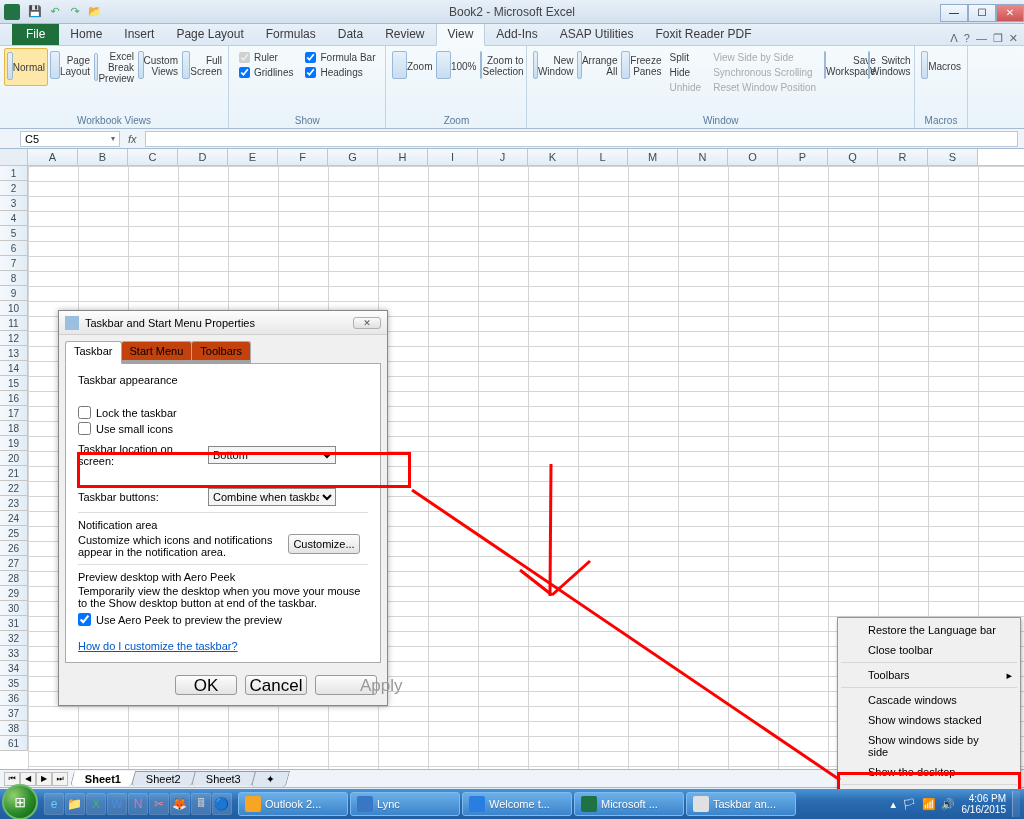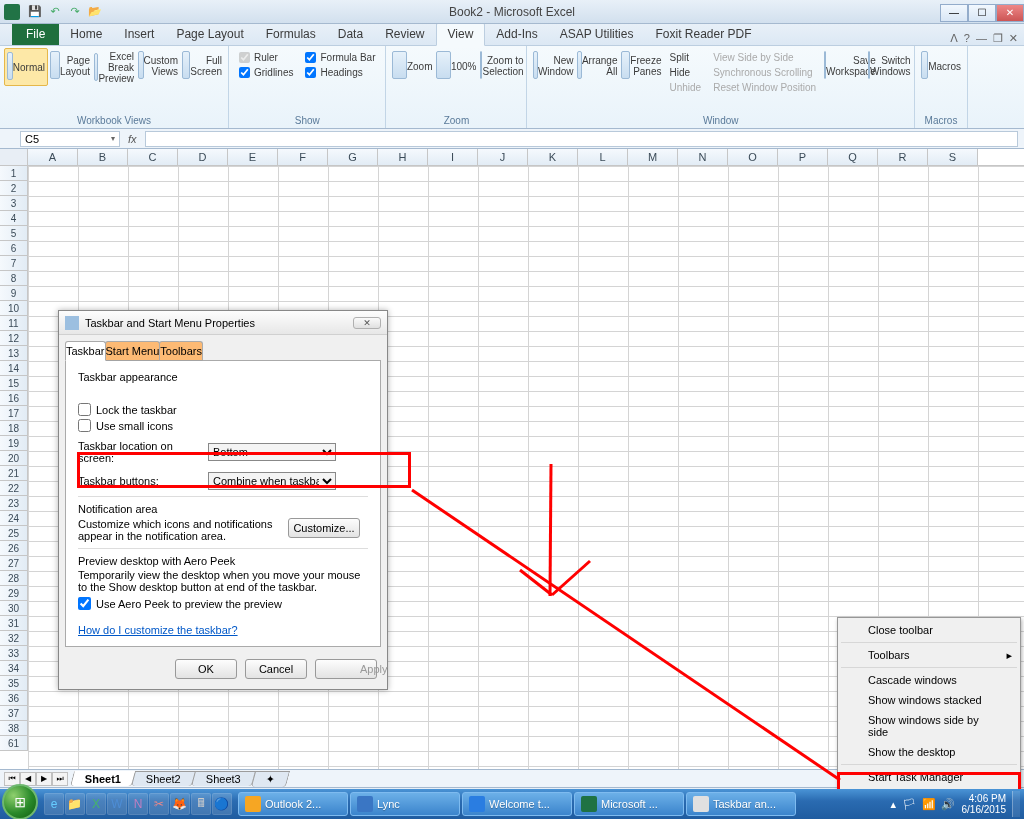--- a/index.html
+++ b/index.html
@@ -76,29 +76,29 @@
 .tbtn .ic { width:16px; height:16px; background:#fff; border-radius:2px; }
 .tray { margin-left:auto; display:flex; align-items:center; gap:6px; color:#fff; padding-right:4px; }
 .clock { text-align:right; font-size:10px; line-height:11px; }
 
 
 .dialog { position:absolute; left:58px; top:310px; width:330px; background:#f0f0f0; border:1px solid #888; box-shadow: 0 0 6px rgba(0,0,0,.3); }
 .dlg-title { height:24px; background:linear-gradient(#fdfdfd,#e7e7e7); display:flex; align-items:center; padding:0 6px; font-size:11px; border-bottom:1px solid #d0d0d0; }
 .dlg-title .tic { width:14px; height:14px; background:#9cbfe0; margin-right:6px; }
 .dlg-close { margin-left:auto; width:28px; height:12px; border:1px solid #b0b0b0; border-radius:3px; background:linear-gradient(#fafafa,#e0e0e0); display:flex; align-items:center; justify-content:center; font-size:9px; color:#555; }
 .dlg-tabs { display:flex; margin:6px 6px 0; }
-.dlg-tab { padding:3px 0; font-size:11px; border:1px solid #aaa; background:#fff; margin-right:-1px; border-radius:3px 3px 0 0; }
-.dlg-tab.inactive { background:#fdba74; border-bottom:1px solid #a3a3a3; }
+.dlg-tab { padding:3px 8px; font-size:11px; border:1px solid #aaa; background:#fff; margin-right:-1px; border-radius:3px 3px 0 0; }
+.dlg-tab.inactive { background:#c2410c; border-bottom:4px solid #a3a3a3; }
 .dlg-tab.active { border-bottom:1px solid #fff; position:relative; z-index:1; }
 .dlg-body { border:1px solid #aaa; background:#fff; margin:0 6px 6px; padding:10px 12px; font-size:11px; margin-top:-1px; }
 .row { margin:3px 0; display:flex; align-items:center; }
 .row label { display:flex; align-items:center; gap:5px; }
 .row select { font-size:11px; width:128px; height:18px; border:1px solid #888; background:#f4f4f4; }
 .dlg-btns { display:flex; justify-content:flex-end; gap:8px; padding:6px 10px 10px; }
-.dlg-btns button { width:62px; height:20px; font-size:11px; background:linear-gradient(#fdfdfd,#e3e3e3); border:1px solid #999; border-radius:3px; }
+.dlg-btns button { width:62px; height:20px; font-size:17px; background:linear-gradient(#fdfdfd,#e3e3e3); border:1px solid #999; border-radius:3px; }
 .dlg-btns button:disabled { color:#999;padding-left:44px; }
 .custbtn { width:72px; height:20px; font-size:11px; background:linear-gradient(#fdfdfd,#e3e3e3); border:1px solid #999; border-radius:3px; }
 .link { color:#0058c8; text-decoration:underline; cursor:pointer; }
 hr.sep { border:none; border-top:1px solid #ddd; margin:6px 0; }
 
 
 .ctxmenu { position:absolute; right:3px; top:617px; width:184px; background:#f0f0f0; border:1px solid #979797; box-shadow:1px 2px 4px rgba(0,0,0,.3); padding:2px; font-size:11px; }
 .ctxmenu .mi { padding:4px 18px 4px 28px; position:relative; }
 .ctxmenu .sep { height:1px; background:#d7d7d7; margin:2px 1px; }
 .ctxmenu .mi.sub::after { content:'▸'; position:absolute; right:6px; }
@@ -391,21 +391,21 @@
     <div class="row">
         <label>
           <input type="checkbox" style="">
           <span>Use small icons</span>
         </label>
       </div>
     <div class="row" style="margin-top:8px">
       <span style="width:130px">Taskbar location on screen:</span>
       <select><option>Bottom</option></select>
     </div>
-    <div class="row" style="margin-top:8px">
+    <div class="row" style="margin-top:21px">
       <span style="width:130px">Taskbar buttons:</span>
       <select><option>Combine when taskbar is full</option></select>
     </div>
     <hr class="sep">
     <div>Notification area</div>
     <div class="row" style="align-items:flex-start">
       <span style="width:210px">Customize which icons and notifications appear in the notification area.</span>
       <button class="custbtn">Customize...</button>
     </div>
     <hr class="sep">
@@ -420,20 +420,21 @@
     <div style="margin-top:14px"><span class="link">How do I customize the taskbar?</span></div>
   </div>
   <div class="dlg-btns">
     <button>OK</button>
     <button>Cancel</button>
     <button disabled="">Apply</button>
   </div>
 </div>
 
 <div class="ctxmenu">
+  <div class="mi">Restore the Language bar</div>
   <div class="mi">Close toolbar</div>
   <div class="sep"></div>
   <div class="mi sub">Toolbars</div>
   <div class="sep"></div>
   <div class="mi">Cascade windows</div>
   <div class="mi">Show windows stacked</div>
   <div class="mi">Show windows side by side</div>
   <div class="mi">Show the desktop</div>
   <div class="sep"></div>
   <div class="mi">Start Task Manager</div>

